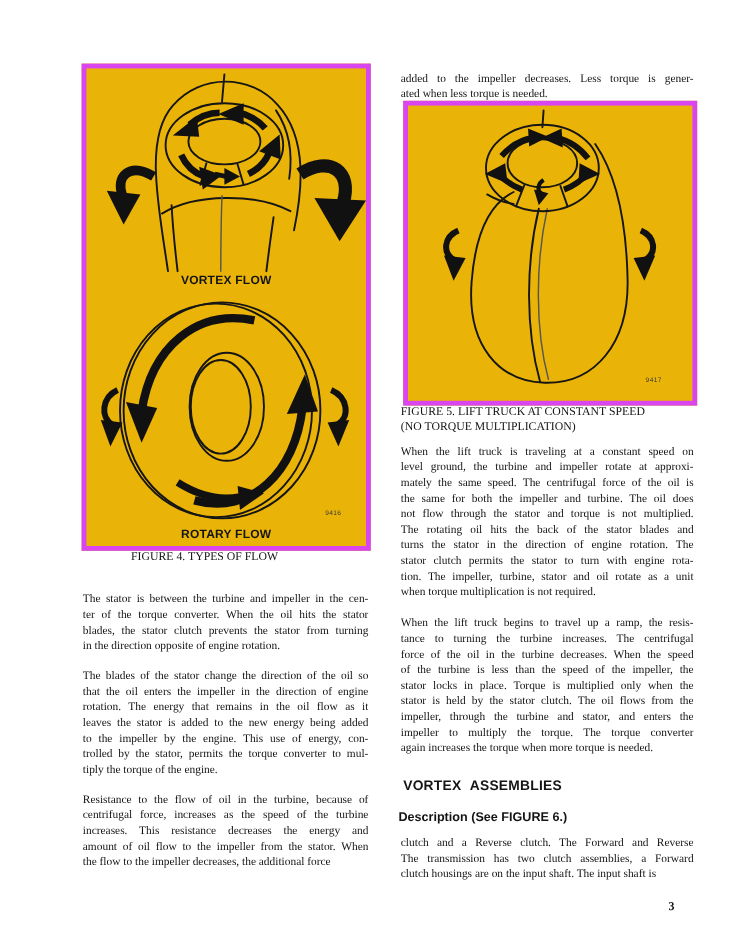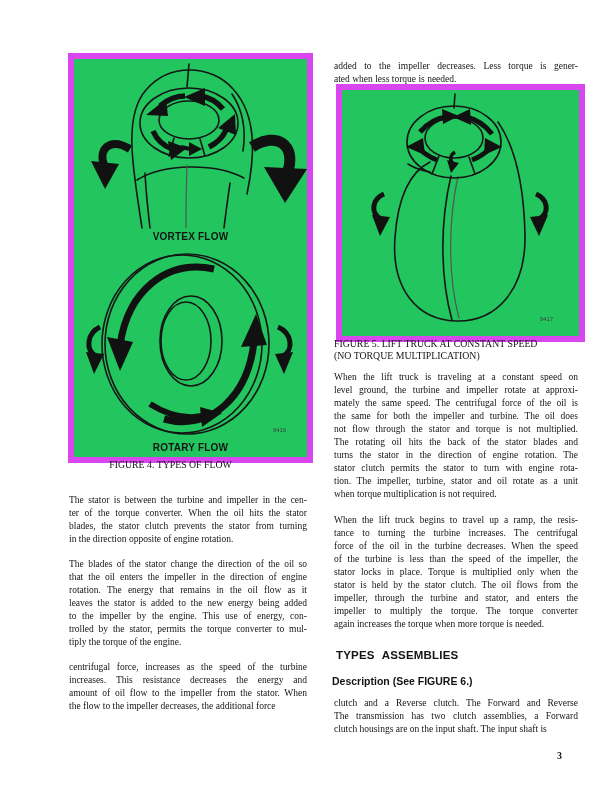--- a/index.html
+++ b/index.html
@@ -8,21 +8,21 @@
     font-family:"Liberation Serif", serif; color:#141414; overflow:hidden;
     margin:0 auto;
   }
   .abs { position:absolute; }
   .body-text { font-size:9.5px; line-height:13px; }
   .para { margin:0; }
   .para .ln { white-space:nowrap; overflow:hidden; text-align:justify; text-align-last:justify; }
   .para .ln:last-child { text-align-last:left; }
   .caption { font-size:9.8px; line-height:12px; text-align:center; }
   .caption .ln { white-space:nowrap; text-align:left; }
-  .figbox { border:6px solid #d946ef; background:#22c55e; box-sizing:content-box; }
+  .figbox { border:4px solid #d946ef; background:#eab308; box-sizing:content-box; }
   .fig-label {
     font-family:"Liberation Sans", sans-serif; font-weight:bold; font-size:10px;
     text-align:center; letter-spacing:0.2px;
   }
   .photo-id { font-family:"Liberation Sans", sans-serif; font-size:5.5px; color:#3a3a3a; letter-spacing:0.3px; }
   .heading {
     font-family:"Liberation Sans", sans-serif; font-weight:bold; font-size:11.5px;
     word-spacing:4px; letter-spacing:0.2px;
   }
   .subheading { font-family:"Liberation Sans", sans-serif; font-weight:bold; font-size:10.5px; }
@@ -109,20 +109,21 @@
     <div class="para" style="margin-bottom:12px;">
         <div class="ln">The blades of the stator change the direction of the oil so</div>
         <div class="ln">that the oil enters the impeller in the direction of engine</div>
         <div class="ln">rotation. The energy that remains in the oil flow as it</div>
         <div class="ln">leaves the stator is added to the new energy being added</div>
         <div class="ln">to the impeller by the engine. This use of energy, con-</div>
         <div class="ln">trolled by the stator, permits the torque converter to mul-</div>
         <div class="ln">tiply the torque of the engine.</div>
       </div>
     <div class="para">
+        <div class="ln">Resistance to the flow of oil in the turbine, because of</div>
         <div class="ln">centrifugal force, increases as the speed of the turbine</div>
         <div class="ln">increases. This resistance decreases the energy and</div>
         <div class="ln">amount of oil flow to the impeller from the stator. When</div>
         <div class="ln">the flow to the impeller decreases, the additional force</div>
       </div>
   </div>
 
   <div class="abs body-text para" style="left:334px; top:60px; width:244px;">
       <div class="ln">added to the impeller decreases. Less torque is gener-</div>
       <div class="ln">ated when less torque is needed.</div>
@@ -185,21 +186,21 @@
         <div class="ln">force of the oil in the turbine decreases. When the speed</div>
         <div class="ln">of the turbine is less than the speed of the impeller, the</div>
         <div class="ln">stator locks in place. Torque is multiplied only when the</div>
         <div class="ln">stator is held by the stator clutch. The oil flows from the</div>
         <div class="ln">impeller, through the turbine and stator, and enters the</div>
         <div class="ln">impeller to multiply the torque. The torque converter</div>
         <div class="ln">again increases the torque when more torque is needed.</div>
       </div>
   </div>
 
-  <div class="heading abs" style="left:336px; top:649px;">TYPES ASSEMBLIES</div>
+  <div class="heading abs" style="left:336px; top:649px;">VORTEX ASSEMBLIES</div>
 
   <div class="subheading abs" style="left:332px; top:675px;text-align:center;">Description (See FIGURE 6.)</div>
 
   <div class="abs body-text para" style="left:334px; top:697px; width:244px;">
       <div class="ln">clutch and a Reverse clutch. The Forward and Reverse</div>
       <div class="ln">The transmission has two clutch assemblies, a Forward</div>
       <div class="ln">clutch housings are on the input shaft. The input shaft is</div>
     </div>
 
   <div class="pagenum abs" style="left:557px; top:750px;">3</div>

